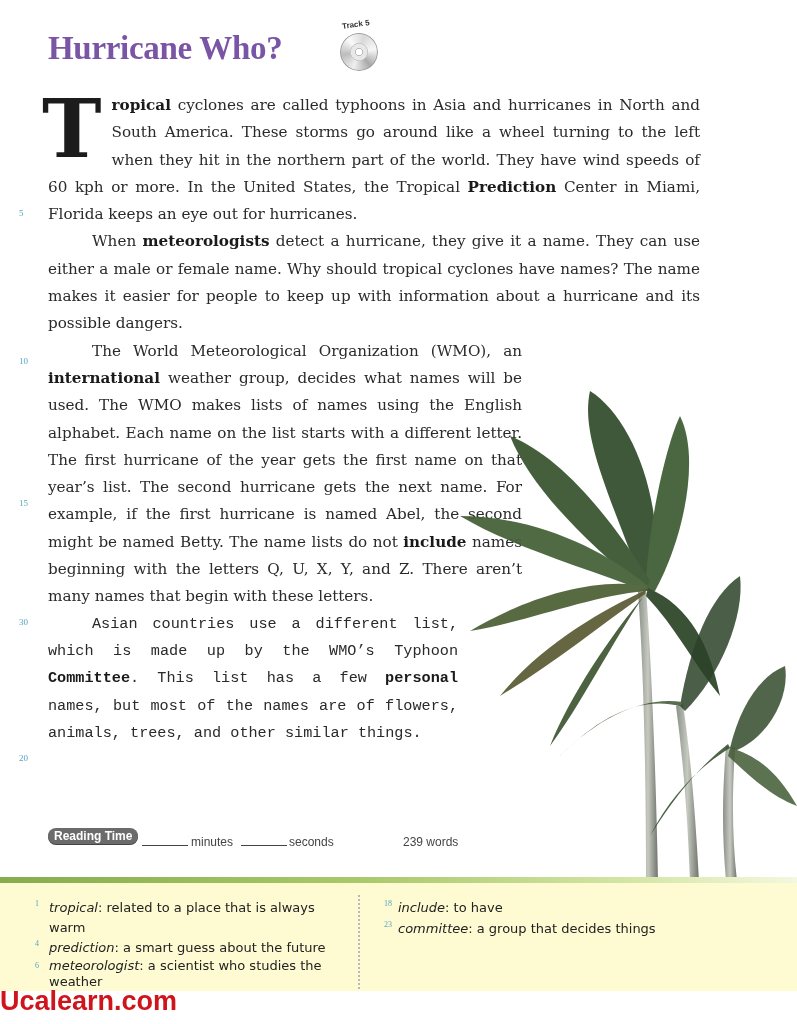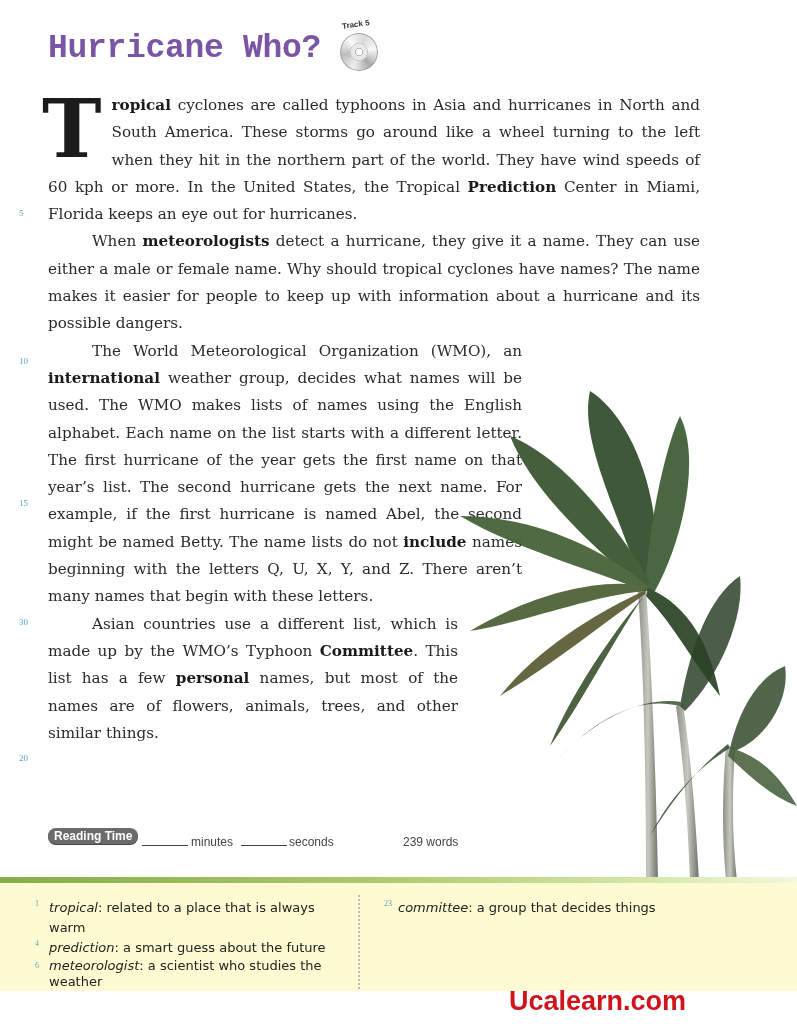--- a/index.html
+++ b/index.html
@@ -3,21 +3,21 @@
 <meta charset="utf-8">
 <style>
   html, body { margin: 0; padding: 0; }
   body {
     width: 797px; height: 1024px; position: relative; overflow: hidden;
     background: #ffffff; color: #2a2a2a;
     font-family: "DejaVu Serif", "Liberation Serif", serif;
   }
   .title {
     position: absolute; left: 48px; top: 30px;
-    font-family: Liberation Mono, monospace; font-weight: bold;
+    font-family: Liberation Serif, serif; font-weight: bold;
     font-size: 33px; color: #7a55a6; letter-spacing: -0.3px;
   }
   .track { position: absolute; left: 336px; top: 20px; width: 46px; height: 56px; }
   .track-label {
     position: absolute; left: 6px; top: 0; font-family: "Liberation Sans", sans-serif;
     font-size: 8px; font-weight: bold; color: #333; transform: rotate(-8deg);
   }
   .cd {
     position: absolute; left: 4px; top: 13px; width: 38px; height: 38px; border-radius: 50%;
     background: radial-gradient(circle at 50% 50%, #fff 0 3px, #bbb 3px 4px, #e8e8e8 4px 8px, #c9c9c9 8px 9px, transparent 9px),
@@ -62,21 +62,21 @@
   }
   .gcol { position: absolute; top: 15px; font-family: "DejaVu Sans", "Liberation Sans", sans-serif; font-size: 13px; color: #222; }
   .gcol .item { position: relative; padding-left: 17px; line-height: 20.5px; }
   .gcol .item .n { position: absolute; left: 3px; top: -4px; font-size: 8px; color: #56a6c2; font-family: "Liberation Serif", serif; }
   .gcol .item i { font-style: italic; margin-top: 48px; }
   .gcol-left { left: 32px; width: 320px; }
   .gcol-right { left: 381px; width: 400px; }
   .gcol-left .item { line-height: 20px; }
   .divider { position: absolute; left: 358px; top: 12px; height: 94px; border-left: 2px dotted #b9b9b9; }
   .watermark {
-    position: absolute; left: 0; width: 686px; top: 986px; text-align: right;
+    position: absolute; left: 0; width: 686px; top: 986px; text-align: left;
     font-family: "Liberation Sans", sans-serif; font-weight: bold; font-size: 27px; color: #d0141b;
   }
 </style>
 </head>
 <body>
 
 <div class="title">Hurricane Who?</div>
 
 <div class="track">
   <span class="track-label">Track 5</span>
@@ -86,21 +86,21 @@
 <div class="article">
   <p class="para">
     <span class="dropcap">T</span><span class="b">ropical</span><span> cyclones are called typhoons in Asia and hurricanes in North and South America. These storms go around like a wheel turning to the left when they hit in the northern part of the world. They have wind speeds of 60 kph or more. In the United States, the Tropical </span><span class="b">Prediction</span><span> Center in Miami, Florida keeps an eye out for hurricanes.</span>
   </p>
   <p class="para indent">
     <span>When </span><span class="b">meteorologists</span><span> detect a hurricane, they give it a name. They can use either a male or female name. Why should tropical cyclones have names? The name makes it easier for people to keep up with information about a hurricane and its possible dangers.</span>
   </p>
   <p class="para indent narrow1" id="p3">
     <span>The World Meteorological Organization (WMO), an </span><span class="b">international</span><span> weather group, decides what names will be used. The WMO makes lists of names using the English alphabet. Each name on the list starts with a different letter. The first hurricane of the year gets the first name on that year’s list. The second hurricane gets the next name. For example, if the first hurricane is named Abel, the second might be named Betty. The name lists do not </span><span class="b">include</span><span> names beginning with the letters Q, U, X, Y, and Z. There aren’t many names that begin with these letters.</span>
   </p>
-  <p class="para indent" id="p4" style="width:410px;">
+  <p class="para indent" id="p4" style="width:410px;font-family:Liberation Mono, monospace;">
     <span>Asian countries use a different list, which is made up by the WMO’s Typhoon </span><span class="b">Committee</span><span>. This list has a few </span><span class="b">personal</span><span> names, but most of the names are of flowers, animals, trees, and other similar things.</span>
   </p>
 </div>
 
 <span class="linenum" style="top:208px;">5</span>
 <span class="linenum" style="top:356px;">10</span>
 <span class="linenum" style="top:481px;margin-top:17px;">15</span>
 <span class="linenum" style="top:617px;">30</span>
 <span class="linenum" style="top:753px;">20</span>
 
@@ -153,18 +153,21 @@
     <div class="item">
       <span class="n">4</span><i>prediction</i><span>: a smart guess about the future</span>
     </div>
     <div class="item" style="line-height:16px; width:280px;">
       <span class="n" style="top:0">6</span><i>meteorologist</i><span>: a scientist who studies the weather</span>
     </div>
   </div>
   <div class="divider"></div>
   <div class="gcol gcol-right">
     <div class="item">
+      <span class="n">18</span><i>include</i><span>: to have</span>
+    </div>
+    <div class="item">
       <span class="n">23</span><i>committee</i><span>: a group that decides things</span>
     </div>
   </div>
 </div>
 
 <div class="watermark">Ucalearn.com</div>
 
 </body></html>

